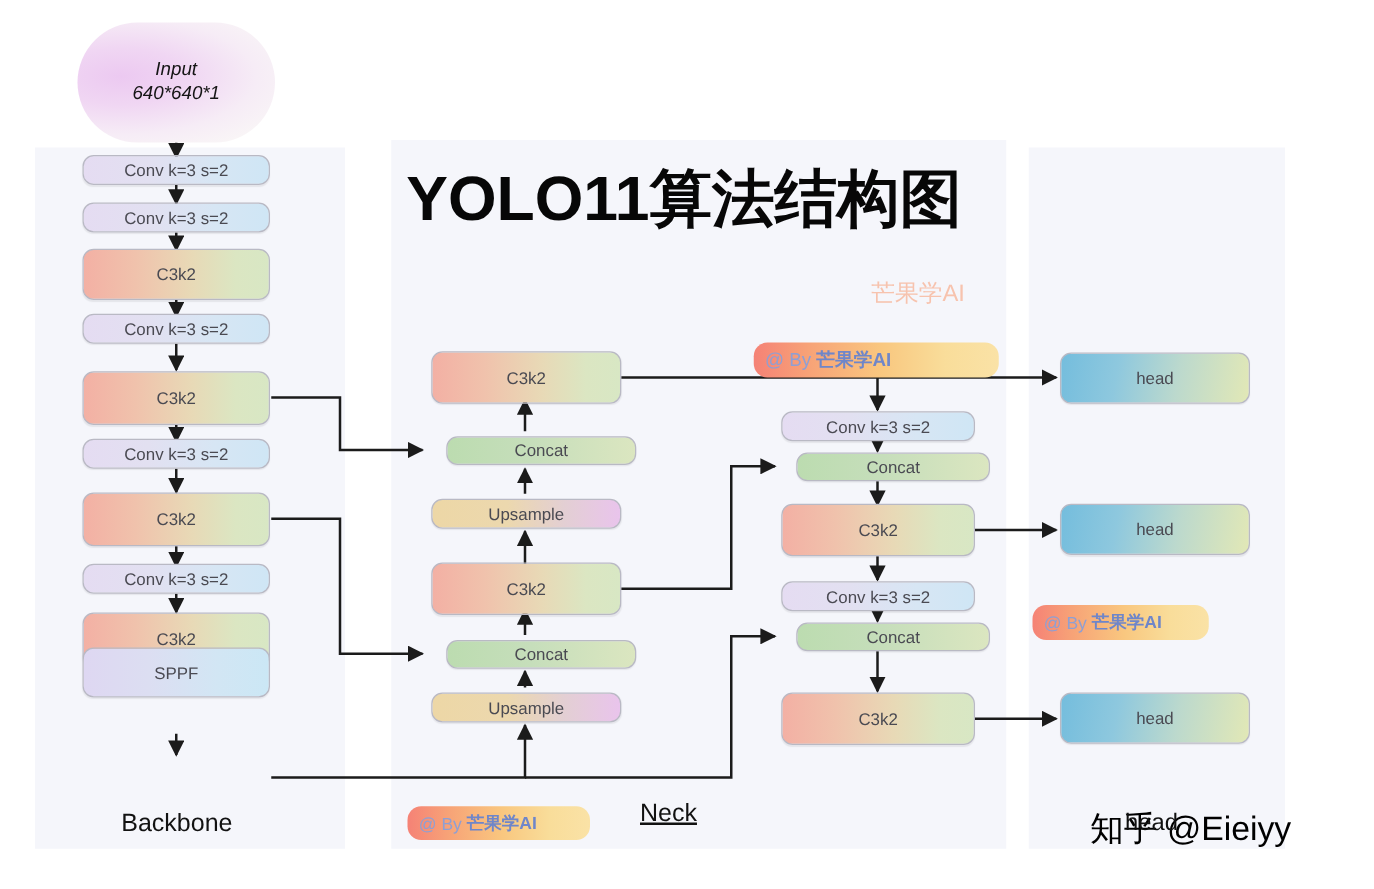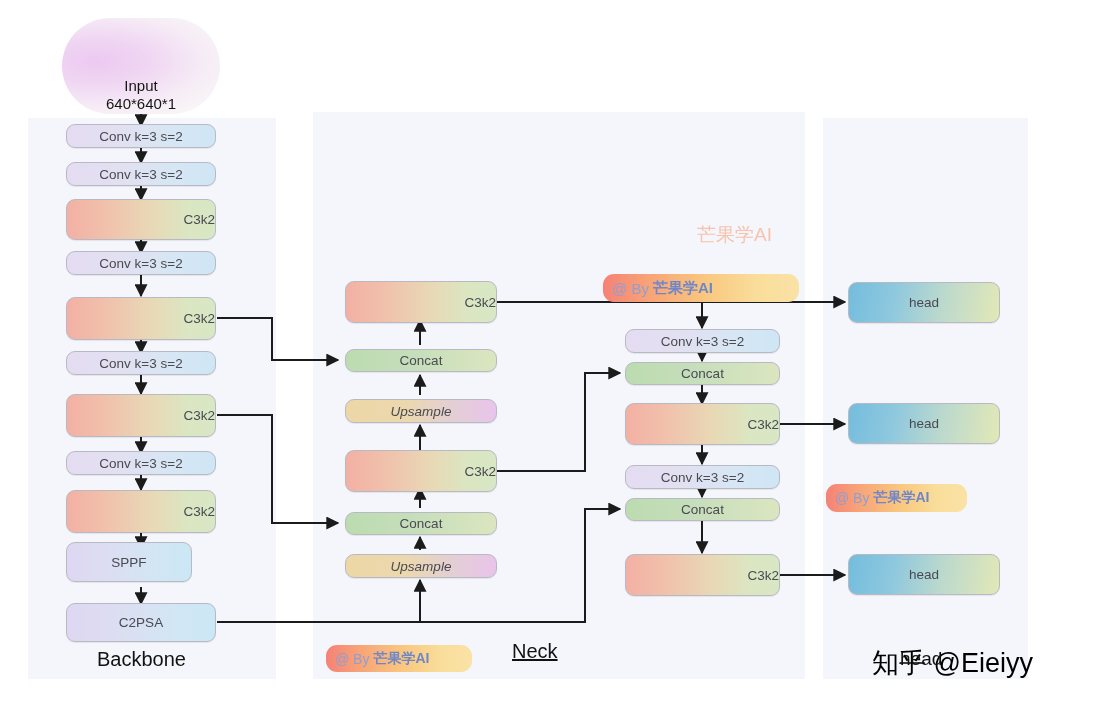--- a/index.html
+++ b/index.html
@@ -26,35 +26,35 @@
     border-radius: 9px;
     border: 1px solid #b9b9c4;
     display: flex; align-items: center; justify-content: center;
     color: #4a4a52;
     font-size: 13.5px;
     text-align: center;
     box-shadow: 0 1px 1px rgba(0,0,0,.07);
     white-space: nowrap;
   }
   .node.conv  { background: linear-gradient(90deg,#e5dcf2 0%, #e2e0f1 35%, #d7e6f4 70%, #cfe6f5 100%); }
-  .node.c3k2  { background: linear-gradient(90deg,#f3b0a4 0%, #f0c2ac 28%, #e8d9b6 58%, #dbe6c2 82%, #d8e7c4 100%); justify-content: flex-end; }
-  .node.concat{ background: linear-gradient(90deg,#bcdcb0 0%, #c6debb 45%, #dbe6c0 100%); }
-  .node.upsam { background: linear-gradient(90deg,#edd7a6 0%, #ecd8ae 40%, #e3cfd3 70%, #e9c4ec 100%); font-style: italic; }
+  .node.c3k2  { background: linear-gradient(90deg,#f3b0a4 0%, #f0c2ac 28%, #e8d9b6 58%, #dbe6c2 82%, #d8e7c4 100%); }
+  .node.concat{ background: linear-gradient(90deg,#bcdcb0 0%, #c6debb 45%, #dbe6c0 100%); margin-left: 12px; }
+  .node.upsam { background: linear-gradient(90deg,#edd7a6 0%, #ecd8ae 40%, #e3cfd3 70%, #e9c4ec 100%); }
   .node.sppf,
   .node.c2psa { background: linear-gradient(90deg,#ded7f2 0%, #dcdef2 35%, #d2e6f4 72%, #cbe7f5 100%); }
   .node.head  { background: linear-gradient(100deg,#74bddd 0%, #8ec8de 30%, #bcd9cd 62%, #e2e8b6 100%); }
 
   #node-input {
     position: absolute;
     left: 62px; top: 18px; width: 158px; height: 96px;
     border-radius: 48px;
     background: radial-gradient(ellipse at 22% 45%, #ecc9f1 0%, #f0d6f3 30%, #f6ecf6 62%, #fbfbf7 100%);
-    display: flex; align-items: flex-end; justify-content: center;
+    display: flex; align-items: center; justify-content: center;
     text-align: center;
-    color: #151515; font-size: 15px; line-height: 1.25; font-weight: 400;
+    color: #151515; font-size: 15px; line-height: 1.25; font-weight: 400; font-style: italic;
   }
 
   
   .caption {
     position: absolute;
     font-size: 20px; color: #121212; font-weight: 400;
     white-space: nowrap;
   }
   #caption-backbone { left: 97px;  top: 648px; }
   #caption-neck     { left: 512px; top: 640px; text-decoration: underline; }
@@ -178,25 +178,22 @@
     </div>
   <div class="node c3k2" style="left:66px;  top:394px; width:150px; height:43px;">
       <span>C3k2</span>
     </div>
   <div class="node conv" style="left:66px;  top:451px; width:150px; height:24px;">
       <span>Conv k=3 s=2</span>
     </div>
   <div class="node c3k2" style="left:66px;  top:490px; width:150px; height:43px;">
       <span>C3k2</span>
     </div>
-  <div class="node sppf" style="left:66px;  top:542px; width:126px; height:40px;">
+  <div class="node sppf" style="left:66px;  top:518px; width:150px; height:40px;">
       <span>SPPF</span>
-    </div>
-  <div class="node c2psa" style="left:66px;  top:603px; width:150px; height:39px;">
-      <span>C2PSA</span>
     </div>
 
   <div class="node c3k2" style="left:345px; top:281px; width:152px; height:42px;">
       <span>C3k2</span>
     </div>
   <div class="node concat" style="left:345px; top:349px; width:152px; height:23px;">
       <span>Concat</span>
     </div>
   <div class="node upsam" style="left:345px; top:399px; width:152px; height:24px;">
       <span>Upsample</span>
@@ -233,20 +230,21 @@
   <div class="node head" style="left:848px; top:282px; width:152px; height:41px;">
       <span>head</span>
     </div>
   <div class="node head" style="left:848px; top:403px; width:152px; height:41px;">
       <span>head</span>
     </div>
   <div class="node head" style="left:848px; top:554px; width:152px; height:41px;">
       <span>head</span>
     </div>
 
+  <div id="title">YOLO11算法结构图</div>
 
   <div class="caption" id="caption-backbone">Backbone</div>
   <div class="caption" id="caption-neck">Neck</div>
   <div class="caption" id="caption-head">head</div>
 
   <div id="wm-plain">芒果学AI</div>
 
   <div class="wm-chip" id="wm-chip-top">
     <span class="amp">@ By</span>
     <span>芒果学AI</span>

